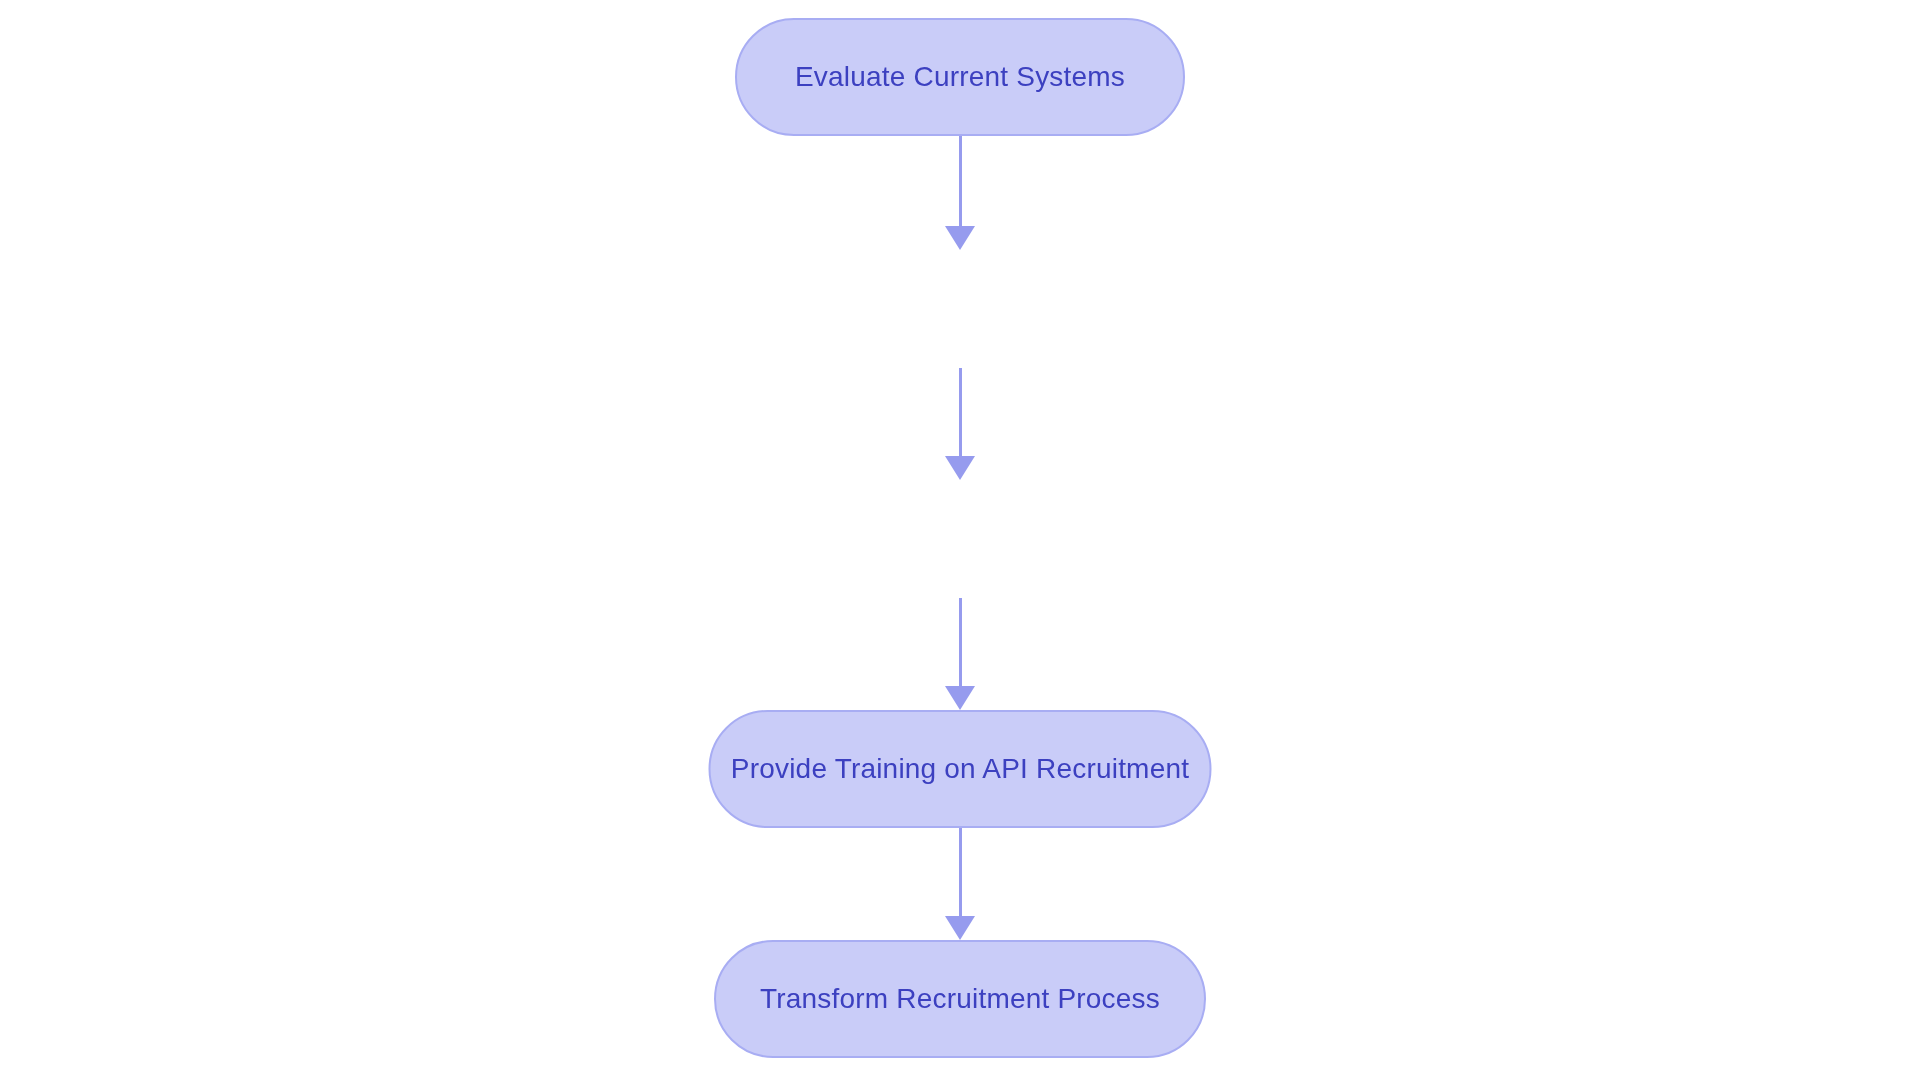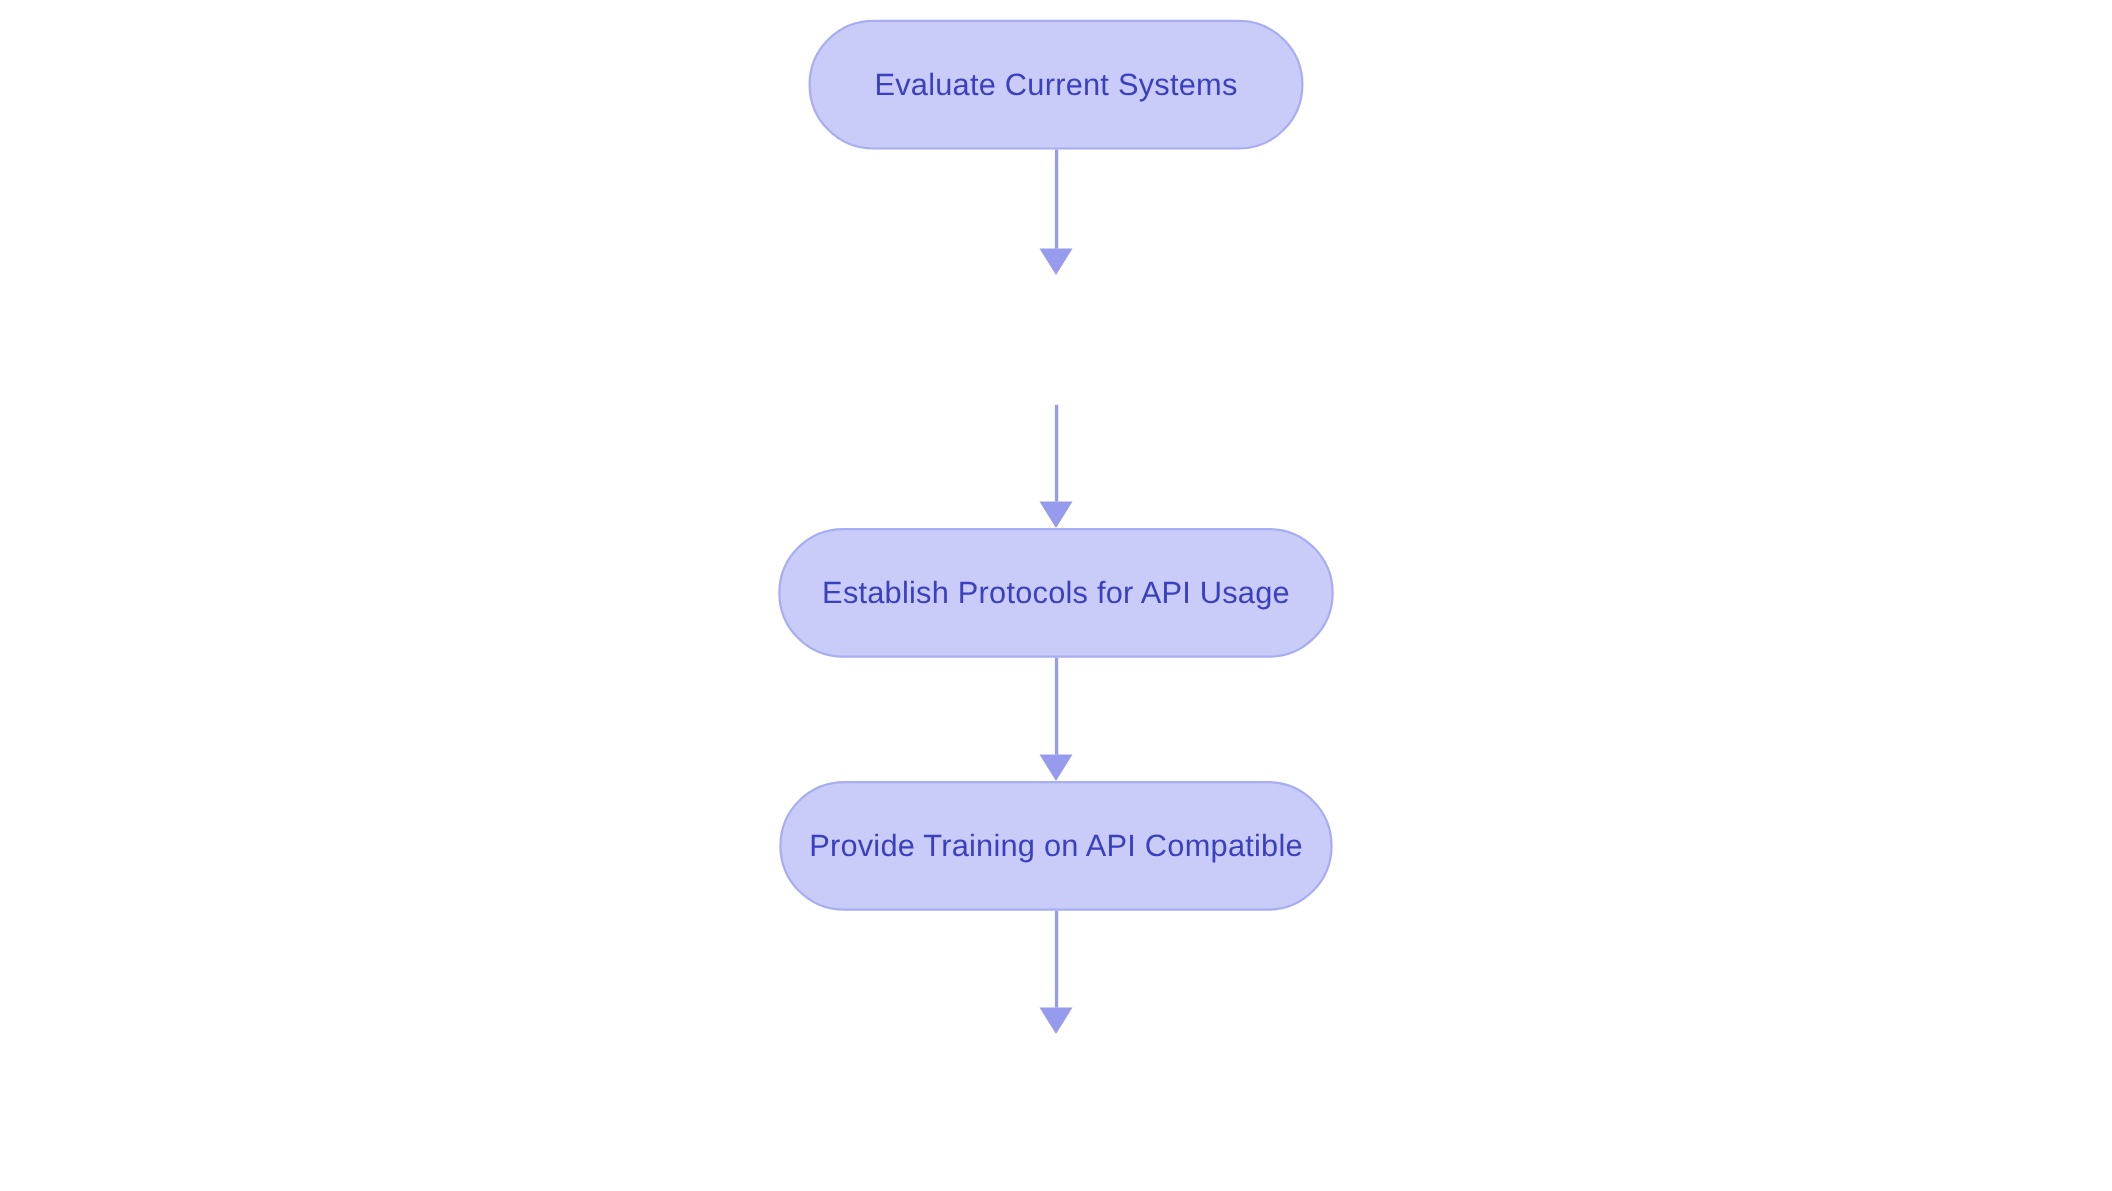--- a/index.html
+++ b/index.html
@@ -69,32 +69,32 @@
     <div class="line"></div>
     <div class="head"></div>
   </div>
 
 
   <div class="arrow" style="top:368px;height:112px;">
     <div class="line"></div>
     <div class="head"></div>
   </div>
 
-  <div class="node" style="top:480px;width:505px;">
-    <span>Establish Protocols for API Usage</span>
-  </div>
 
   <div class="arrow" style="top:598px;height:112px;">
     <div class="line"></div>
     <div class="head"></div>
   </div>
 
   <div class="node" style="top:710px;width:503px;">
-    <span>Provide Training on API Compatible</span>
+    <span>Provide Training on API Recruitment</span>
   </div>
 
   <div class="arrow" style="top:828px;height:112px;">
     <div class="line"></div>
     <div class="head"></div>
   </div>
 
+  <div class="node" style="top:940px;width:492px;">
+    <span>Transform Recruitment Process</span>
+  </div>
 
 </div>
 
 </body></html>

